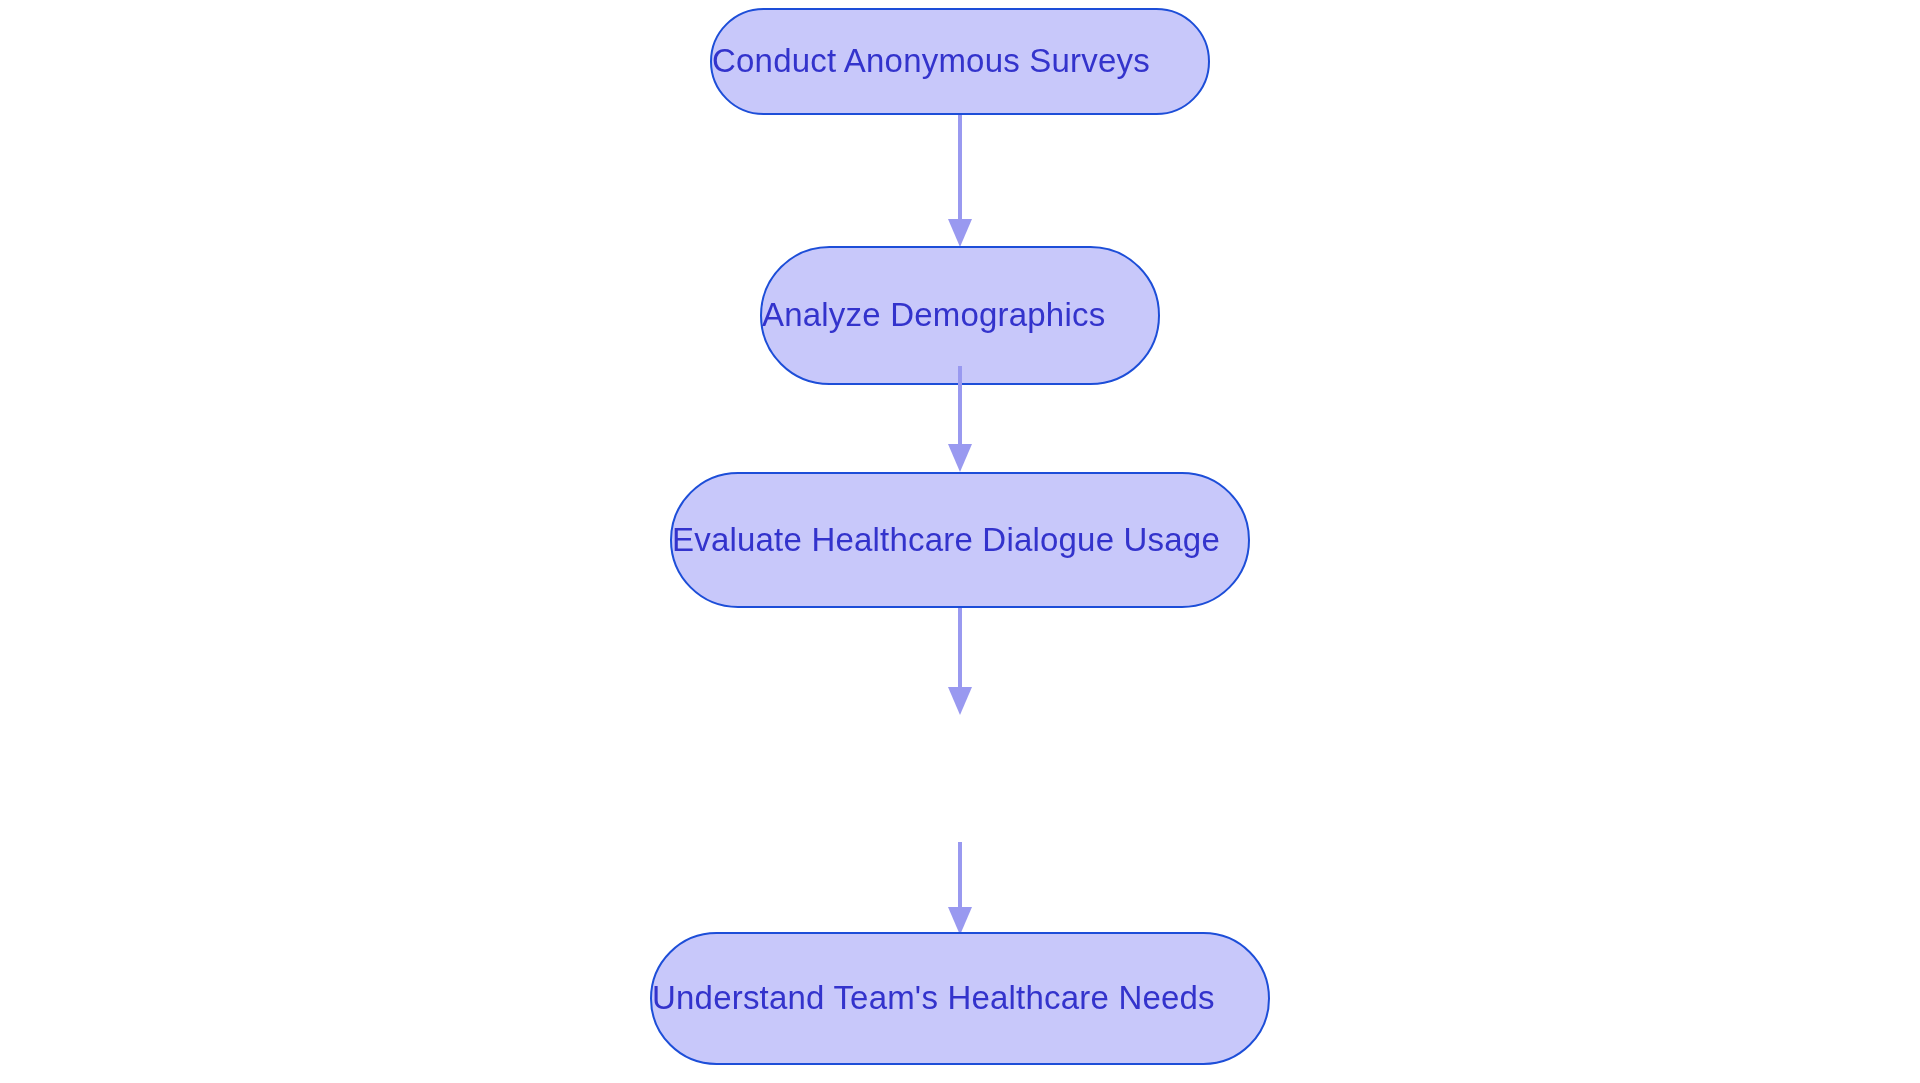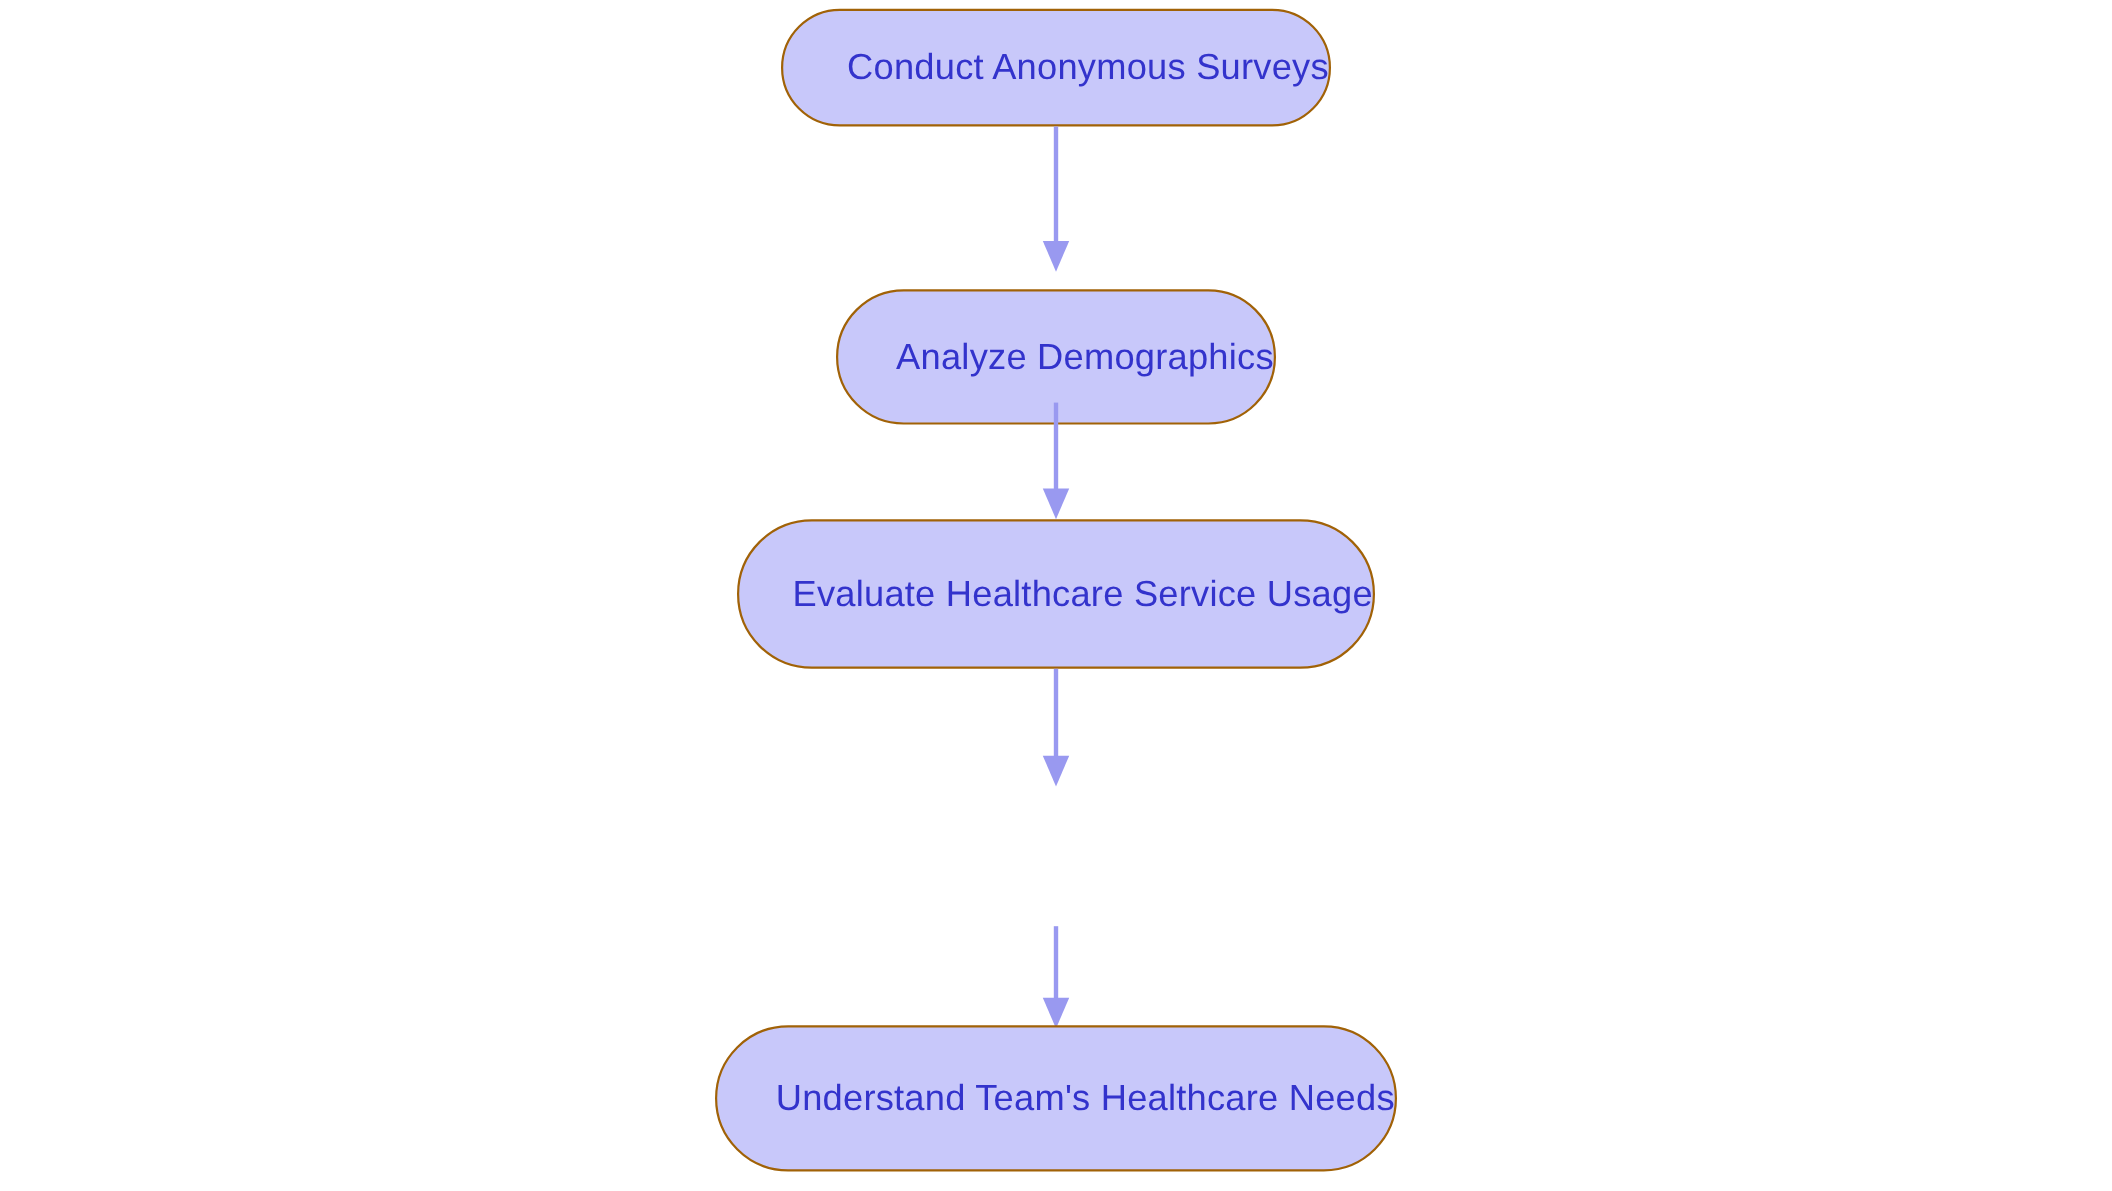--- a/index.html
+++ b/index.html
@@ -20,23 +20,23 @@
     width: 1920px;
     height: 1083px;
     background: #ffffff;
   }
 
   .flow-node {
     position: absolute;
     box-sizing: border-box;
     display: flex;
     align-items: center;
-    justify-content: flex-end;
+    justify-content: flex-start;
     background: #c8c8fa;
-    border: 2px solid #a16207;
+    border: 2px solid #1d4ed8;
     border-radius: 9999px;
     transform: translateX(-50%);
     left: 960px;
   }
 
   .flow-node-label {
     color: #3333cc;
     font-family: "Liberation Sans", "DejaVu Sans", sans-serif;
     font-size: 33px;
     font-weight: 400;
@@ -68,33 +68,33 @@
     <span class="flow-node-label">Conduct Anonymous Surveys</span>
   </div>
 
   <div class="flow-connector" style="top:115px; height:132px;">
     <svg width="30" height="132" viewBox="0 0 30 132" xmlns="http://www.w3.org/2000/svg">
       <line x1="15" y1="0" x2="15" y2="112" stroke="#9999f0" stroke-width="4"></line>
       <polygon points="15,132 3,104 27,104" fill="#9999f0"></polygon>
     </svg>
   </div>
 
-  <div class="flow-node" style="top:263px; width:400px; height:123px;">
+  <div class="flow-node" style="top:246px; width:400px; height:139px;">
     <span class="flow-node-label">Analyze Demographics</span>
   </div>
 
   <div class="flow-connector" style="top:366px; height:106px;">
     <svg width="30" height="106" viewBox="0 0 30 106" xmlns="http://www.w3.org/2000/svg">
       <line x1="15" y1="0" x2="15" y2="86" stroke="#9999f0" stroke-width="4"></line>
       <polygon points="15,106 3,78 27,78" fill="#9999f0"></polygon>
     </svg>
   </div>
 
   <div class="flow-node" style="top:472px; width:580px; height:136px;">
-    <span class="flow-node-label">Evaluate Healthcare Service Usage</span>
+    <span class="flow-node-label">Evaluate Healthcare Dialogue Usage</span>
   </div>
 
   <div class="flow-connector" style="top:608px; height:107px;">
     <svg width="30" height="107" viewBox="0 0 30 107" xmlns="http://www.w3.org/2000/svg">
       <line x1="15" y1="0" x2="15" y2="87" stroke="#9999f0" stroke-width="4"></line>
       <polygon points="15,107 3,79 27,79" fill="#9999f0"></polygon>
     </svg>
   </div>
 
 

